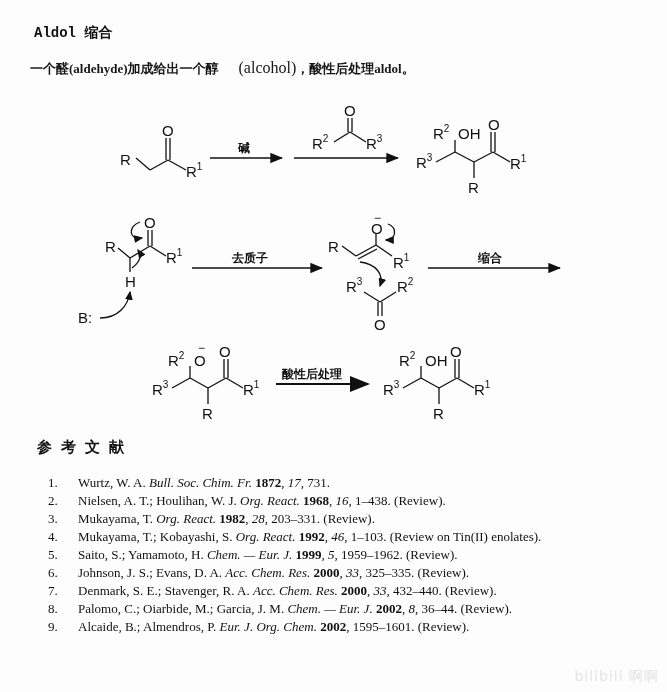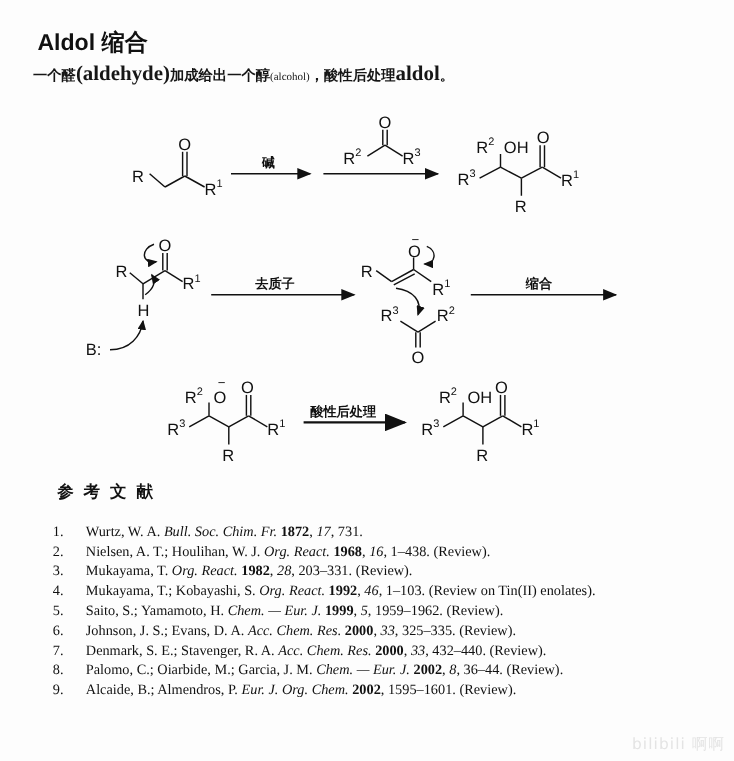--- a/index.html
+++ b/index.html
@@ -1,35 +1,35 @@
 <!DOCTYPE html>
 <html><head>
   <meta charset="utf-8">
   <style>
     html, body { margin: 0; padding: 0; }
     body {
       width: 667px; height: 692px; background: #fdfdfd; position: relative; overflow: hidden;
       font-family: "Liberation Serif", "DejaVu Serif", serif; color: #111;
     }
     .title {
-      position: absolute; left: 34px; top: 24px; font-size: 21px; font-weight: bold;
-      font-family: Liberation Sans, sans-serif;
+      position: absolute; left: 34px; top: 24px; font-size: 14px; font-weight: bold;
+      font-family: Liberation Mono, monospace;
     }
     .intro {
       position: absolute; left: 30px; top: 55px; width: 610px; font-size: 13px; line-height: 25px;
       font-family: "DejaVu Sans", sans-serif; font-weight: bold; color: #161616;
     }
     .intro .indent { display: inline-block; width: 36px; }
-    .intro .latin { font-family: "Liberation Serif", serif; font-weight: normal; font-size: 10px; }
-    .intro .latin-b { font-family: "Liberation Serif", serif; font-weight: bold; font-size: 19px; }
+    .intro .latin { font-family: "Liberation Serif", serif; font-weight: normal; font-size: 16px; margin-left: 20px; }
+    .intro .latin-b { font-family: "Liberation Serif", serif; font-weight: bold; font-size: 13px; }
     svg.scheme { position: absolute; left: 0; top: 0; }
     svg text { font-family: "Liberation Sans", "DejaVu Sans", sans-serif; fill: #111; }
     svg .cn { font-family: "DejaVu Sans", sans-serif; font-weight: bold; font-size: 12px; }
     .refs-title {
-      position: absolute; left: 52px; top: 438px; font-size: 15px; font-weight: bold;
+      position: absolute; left: 37px; top: 438px; font-size: 15px; font-weight: bold;
       letter-spacing: 9px; font-family: "DejaVu Sans", sans-serif;
     }
     .refs { position: absolute; left: 48px; top: 474px; width: 570px; margin: 0; padding: 0; list-style: none; }
     .refs li { position: relative; padding-left: 30px; font-size: 13px; line-height: 18px; }
     .refs li .num { position: absolute; left: 0; top: 0; }
     .refs i { font-style: italic; }
     .refs b { font-weight: bold; margin-top: 10px; }
     .watermark {
       position: absolute; right: 8px; bottom: 6px; font-size: 14px; color: #e4e4e4;
       font-family: "DejaVu Sans", sans-serif; letter-spacing: 1px; margin-top: 34px;

